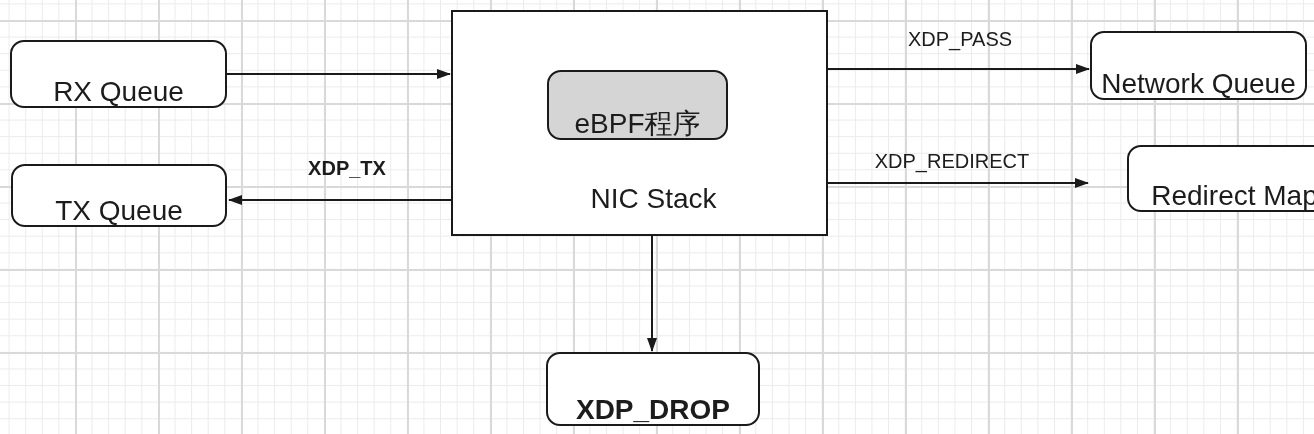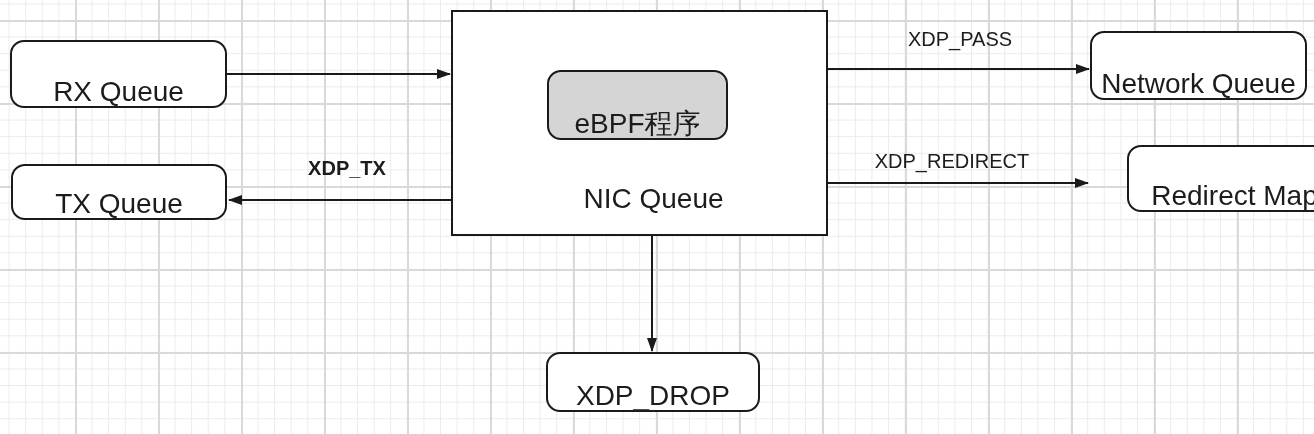--- a/index.html
+++ b/index.html
@@ -29,27 +29,27 @@
     justify-content: center;
     background: var(--node-fill, #ffffff);
     border: 2px solid var(--stroke, #1a1a1a);
     color: var(--text, #1c1c1c);
     font-size: 28px;
     line-height: 1;
     white-space: nowrap;
   }
   .rounded { border-radius: 14px; }
   .node-rx-queue      { left: 10px;   top: 40px;  width: 217px; height: 68px;  }
-  .node-tx-queue      { left: 11px;   top: 164px; width: 216px; height: 56px;  }
+  .node-tx-queue      { left: 11px;   top: 164px; width: 216px; height: 63px;  }
   .node-nic-driver    { left: 451px;  top: 10px;  width: 377px; height: 226px; }
   .node-ebpf          { left: 547px;  top: 70px;  width: 181px; height: 70px;
                         background: var(--ebpf-fill, #d5d5d5); }
   .node-network-stack { left: 1090px; top: 31px;  width: 217px; height: 69px;  }
   .node-redirect-map  { left: 1090px; top: 145px; width: 215px; height: 67px; margin-left: 37px;  }
-  .node-xdp-drop      { left: 546px;  top: 352px; width: 214px; height: 60px;  }
+  .node-xdp-drop      { left: 546px;  top: 352px; width: 214px; height: 74px; font-weight: bold;  }
   .inner-label {
     position: absolute;
     left: 547px; top: 184px; width: 213px;
     text-align: center;
     color: var(--text, #1c1c1c);
     font-size: 28px;
     line-height: 1.1;
     white-space: nowrap;
   }
   .edge-label {
@@ -97,21 +97,21 @@
   <div class="node rounded node-tx-queue">
     <span>TX Queue</span>
   </div>
 
   <div class="node node-nic-driver"></div>
 
   <div class="node rounded node-ebpf">
     <span>eBPF程序</span>
   </div>
 
-  <div class="inner-label">NIC Queue</div>
+  <div class="inner-label">NIC Stack</div>
 
   <div class="node rounded node-network-stack">
     <span>Network Queue</span>
   </div>
 
   <div class="node rounded node-redirect-map">
     <span>Redirect Map</span>
   </div>
 
   <div class="node rounded node-xdp-drop">

